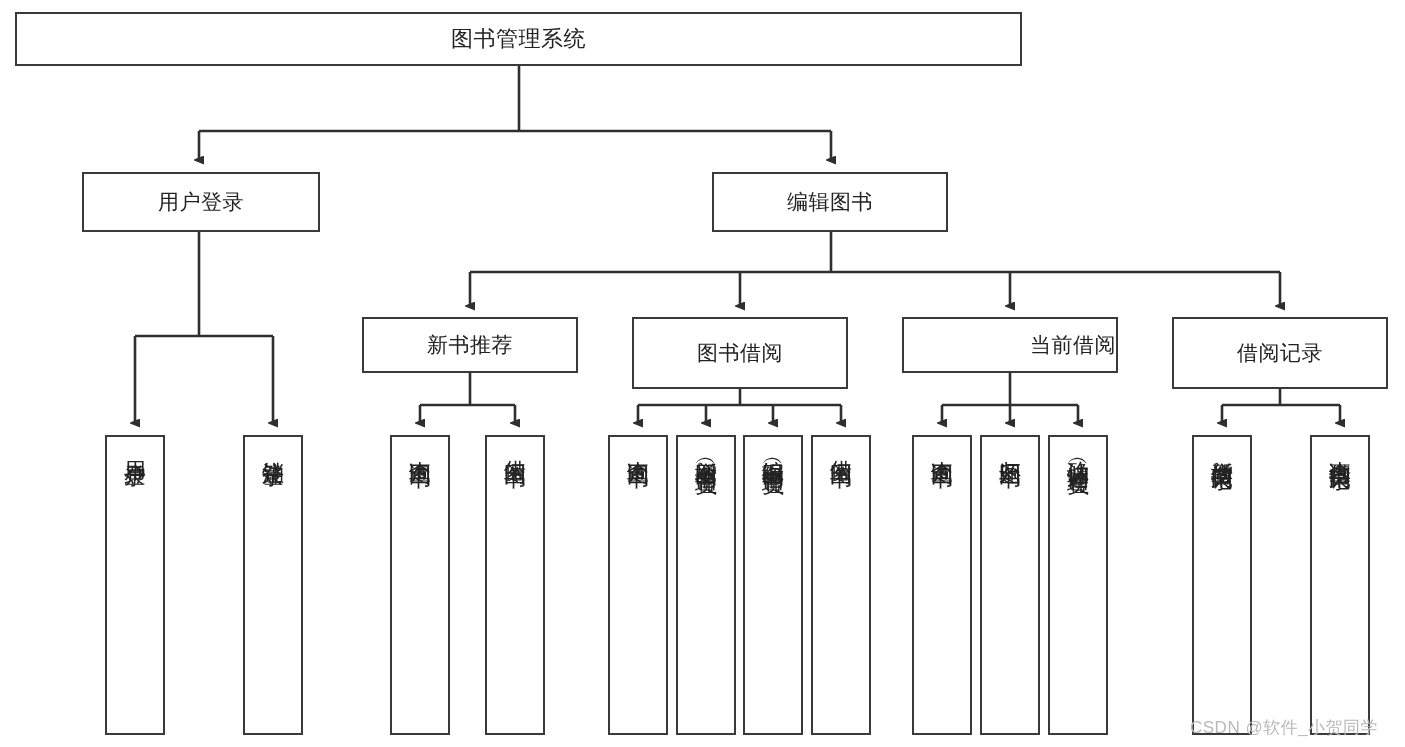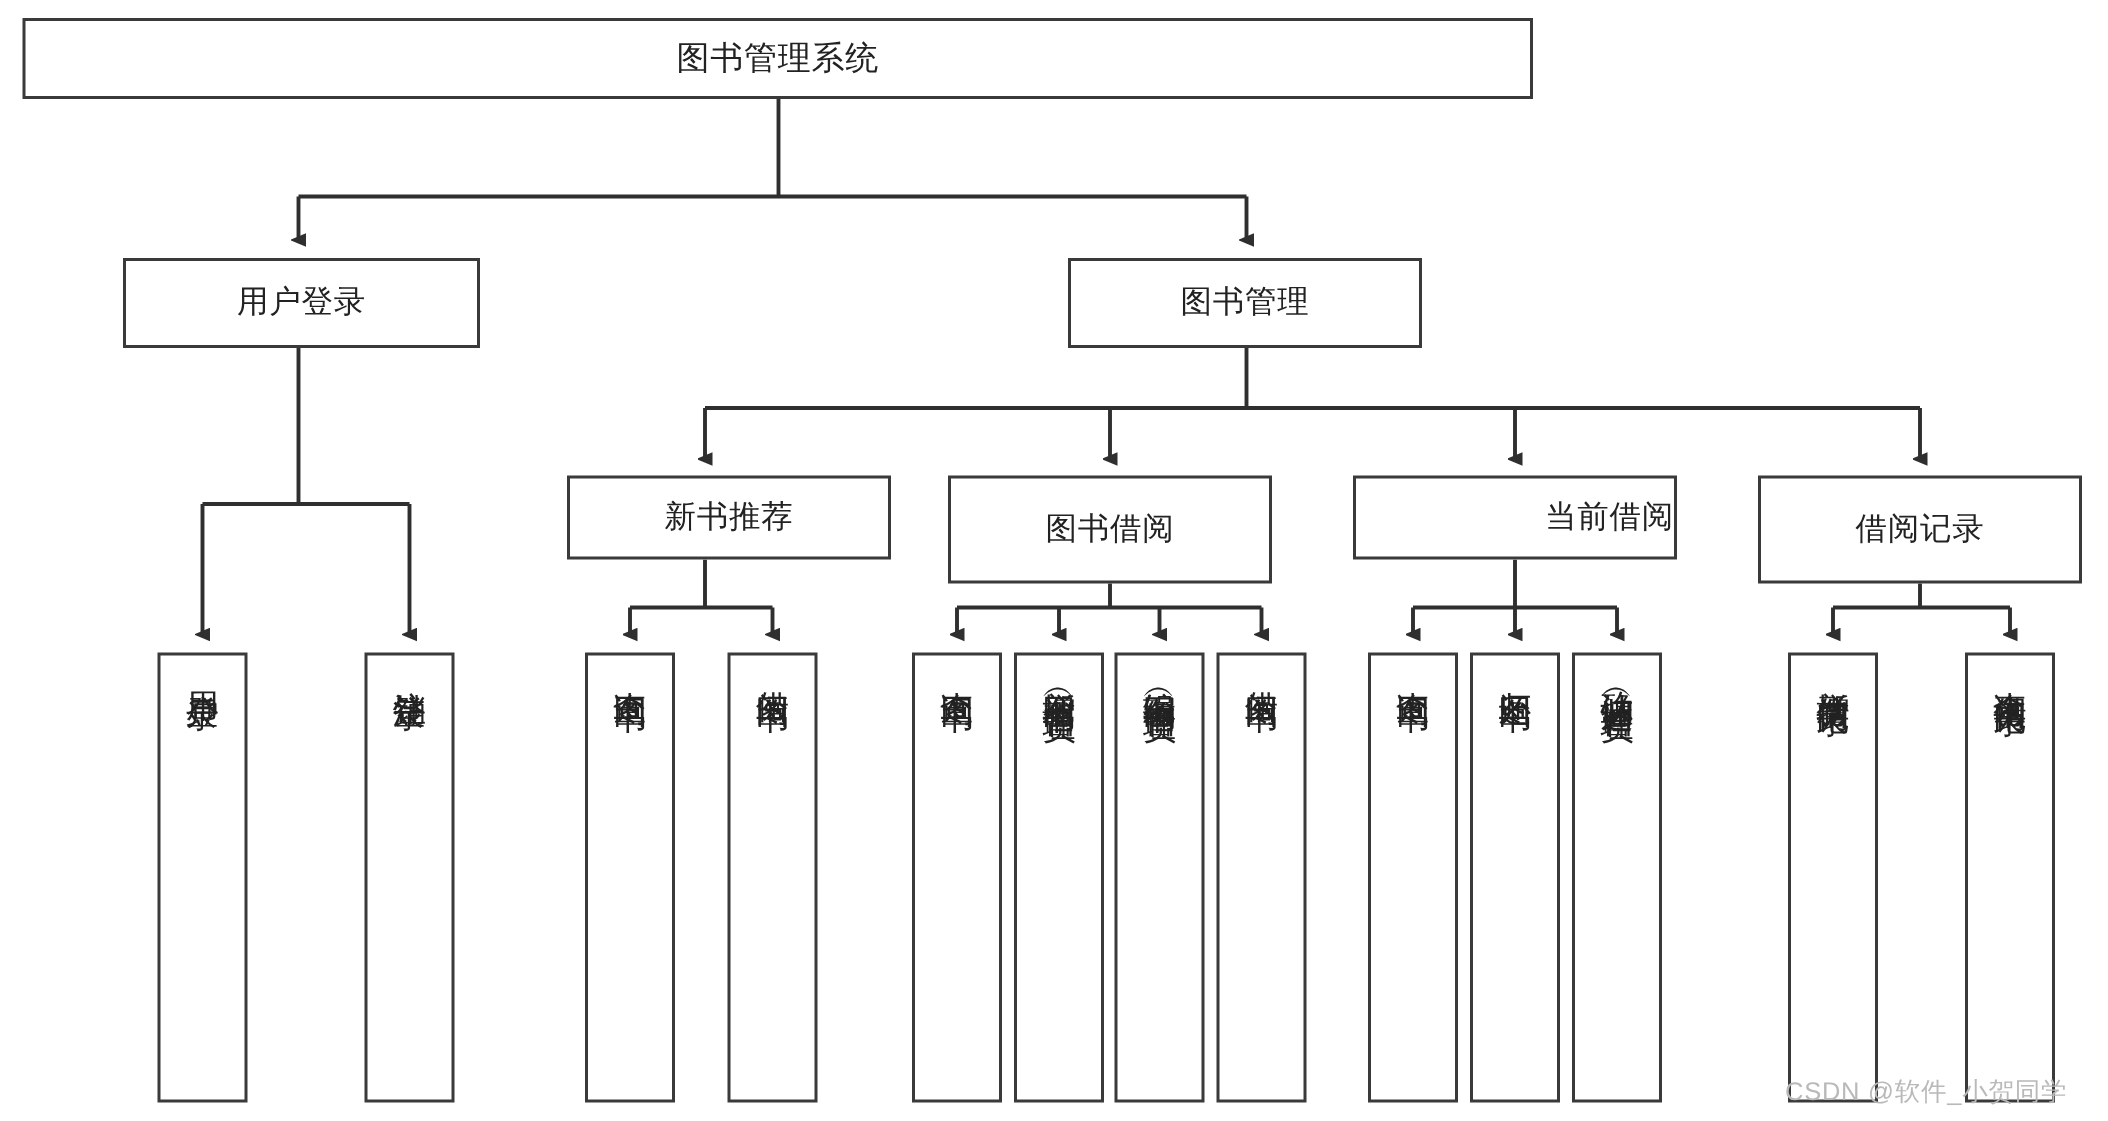--- a/index.html
+++ b/index.html
@@ -127,24 +127,24 @@
   </svg>
 
   <div class="node h root" style="left:15px; top:12px; width:1007px; height:54px;">
     <span class="node-label">图书管理系统</span>
   </div>
 
   <div class="node h" style="left:82px; top:172px; width:238px; height:60px;">
     <span class="node-label">用户登录</span>
   </div>
   <div class="node h" style="left:712px; top:172px; width:236px; height:60px;">
-    <span class="node-label">图书管理</span>
-  </div>
-
-  <div class="node h" style="left:378px; top:317px; width:216px; height:56px;">
+    <span class="node-label">编辑图书</span>
+  </div>
+
+  <div class="node h" style="left:362px; top:317px; width:216px; height:56px;">
     <span class="node-label">新书推荐</span>
   </div>
   <div class="node h" style="left:632px; top:317px; width:216px; height:72px;">
     <span class="node-label">图书借阅</span>
   </div>
   <div class="node h" style="left:902px; top:317px; width:216px; height:56px;justify-content:flex-end;">
     <span class="node-label">当前借阅</span>
   </div>
   <div class="node h" style="left:1172px; top:317px; width:216px; height:72px;">
     <span class="node-label">借阅记录</span>

